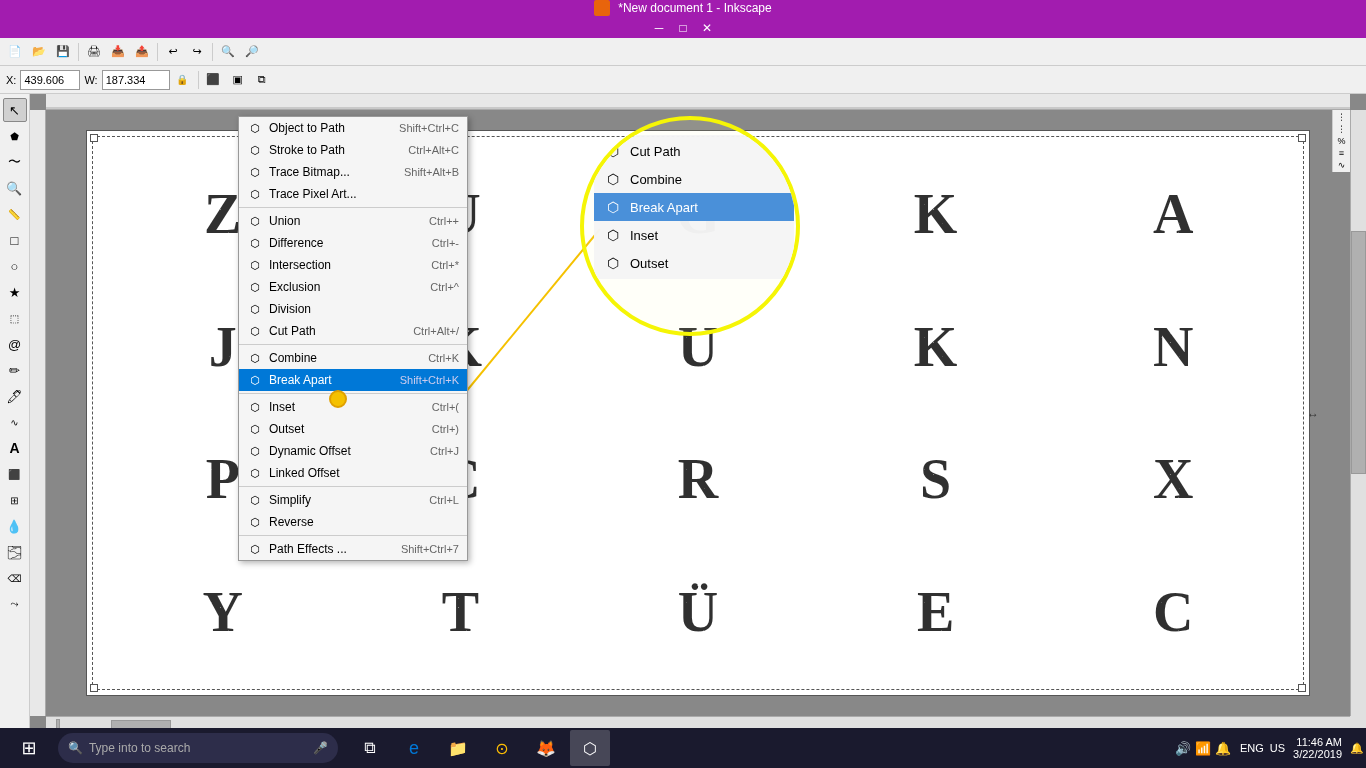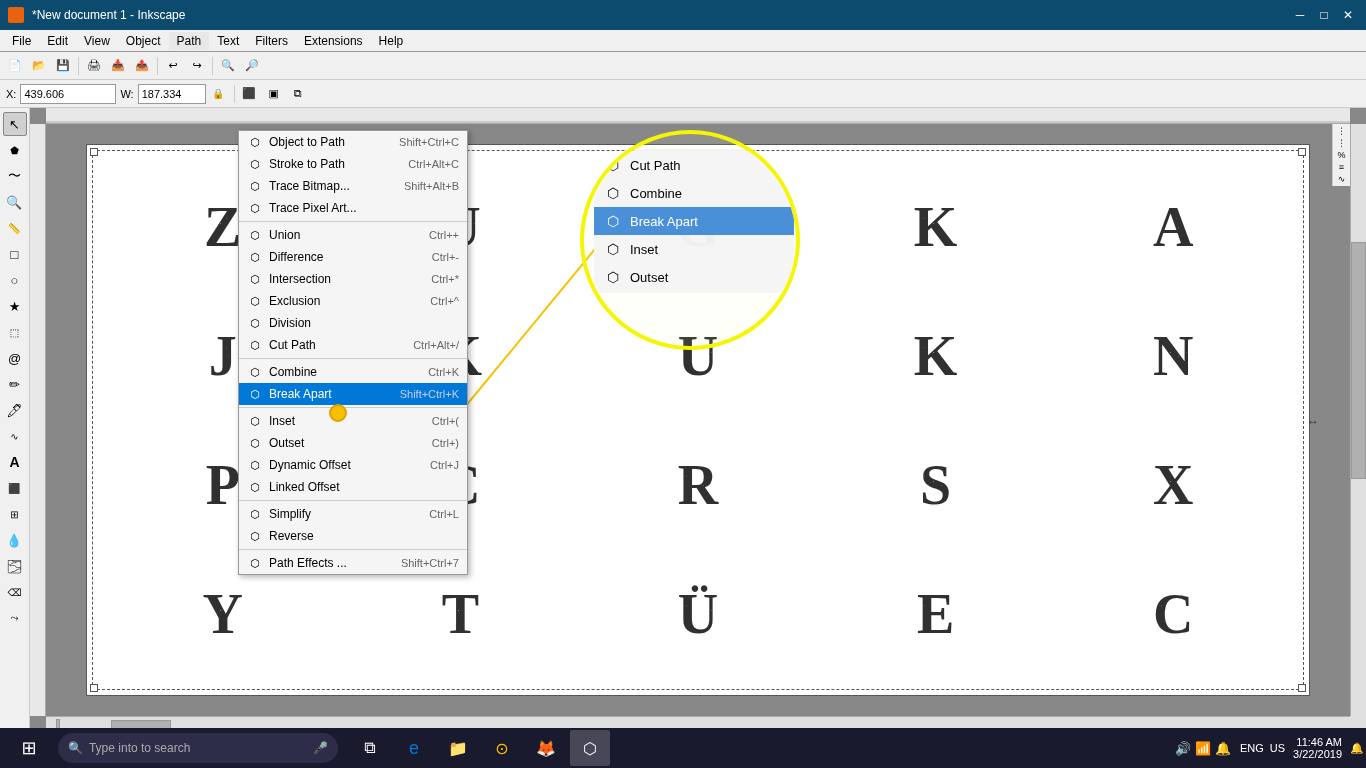--- a/index.html
+++ b/index.html
@@ -1,26 +1,27 @@
 <!DOCTYPE html>
 <html><head>
   <meta charset="utf-8">
   <style>
     * { margin: 0; padding: 0; box-sizing: border-box; }
     body { width: 1366px; height: 768px; overflow: hidden; font-family: 'Segoe UI', Tahoma, sans-serif; font-size: 12px; background: #c0c0c0; position: relative; }
 
     
     .title-bar {
-      height: 30px;
-      background: #0c4a6e;
+      height: 38px;
+      background: #a21caf;
       display: flex;
       align-items: center;
       justify-content: space-between;
       padding: 0 8px;
       color: white;
+      flex-direction: column;
     }
     .title-bar-left { display: flex; align-items: center; gap: 8px; }
     .title-bar-icon { width: 16px; height: 16px; background: #e8640c; border-radius: 2px; }
     .title-bar-controls { display: flex; gap: 4px; }
     .title-bar-btn { width: 20px; height: 20px; display: flex; align-items: center; justify-content: center; cursor: pointer; font-size: 12px; }
 
     
     .menu-bar {
       height: 22px;
       background: #f0f0f0;
@@ -266,51 +267,40 @@
       <div class="title-bar-icon"></div>
       <span>*New document 1 - Inkscape</span>
     </div>
     <div class="title-bar-controls">
       <div class="title-bar-btn">─</div>
       <div class="title-bar-btn">□</div>
       <div class="title-bar-btn">✕</div>
     </div>
   </div>
 
-  <div class="menu-bar">
-    <div class="menu-item">File</div>
-    <div class="menu-item">Edit</div>
-    <div class="menu-item">View</div>
-    <div class="menu-item">Object</div>
-    <div class="menu-item active">Path</div>
-    <div class="menu-item">Text</div>
-    <div class="menu-item">Filters</div>
-    <div class="menu-item">Extensions</div>
-    <div class="menu-item">Help</div>
-  </div>
 
   <div class="toolbar-row">
     <div class="tb-btn">📄</div>
     <div class="tb-btn">📂</div>
     <div class="tb-btn">💾</div>
     <div class="tb-sep"></div>
     <div class="tb-btn">🖨</div>
     <div class="tb-btn">📥</div>
     <div class="tb-btn">📤</div>
     <div class="tb-sep"></div>
     <div class="tb-btn">↩</div>
     <div class="tb-btn">↪</div>
     <div class="tb-sep"></div>
     <div class="tb-btn">🔍</div>
     <div class="tb-btn">🔎</div>
   </div>
 
   <div class="toolbar-row">
     <span class="tb-label">X:</span>
-    <input class="tb-input" value="439.606" style="width: 96px;">
+    <input class="tb-input" value="439.606" style="width: 60px;">
     <span class="tb-label">W:</span>
     <input class="tb-input" value="187.334" style="width: 68px;">
     <div class="tb-btn" style="font-size:10px">🔒</div>
     <div class="tb-sep"></div>
     <div class="tb-btn">⬛</div>
     <div class="tb-btn">▣</div>
     <div class="tb-btn">⧉</div>
   </div>
 
   <div class="working-area">

